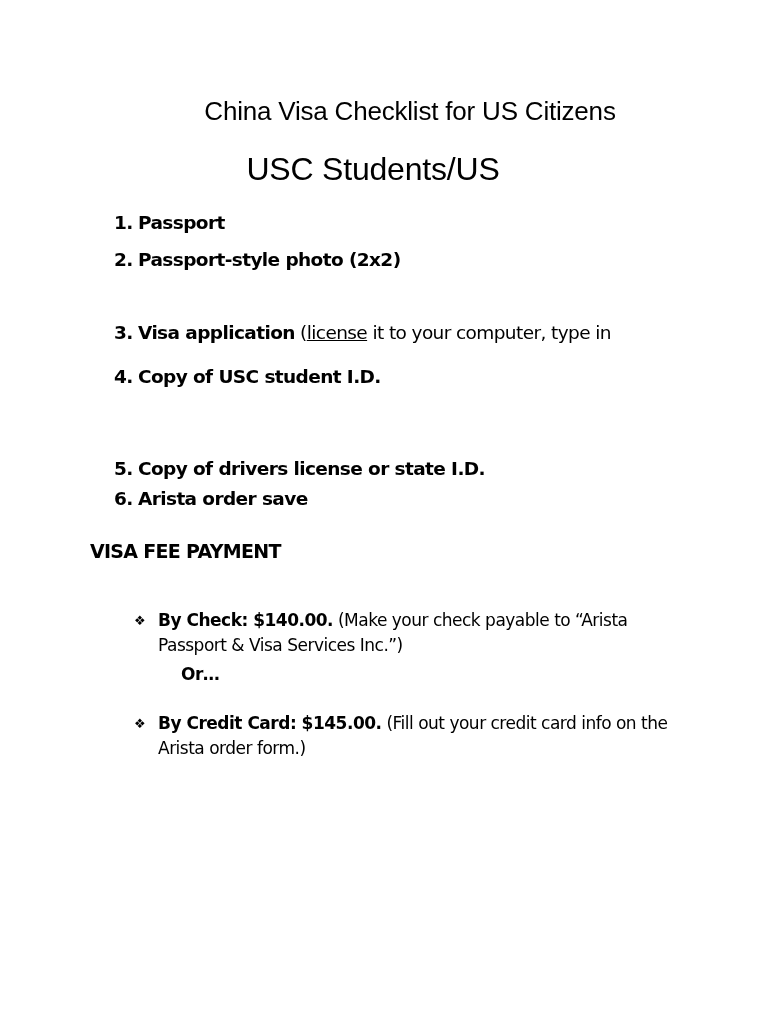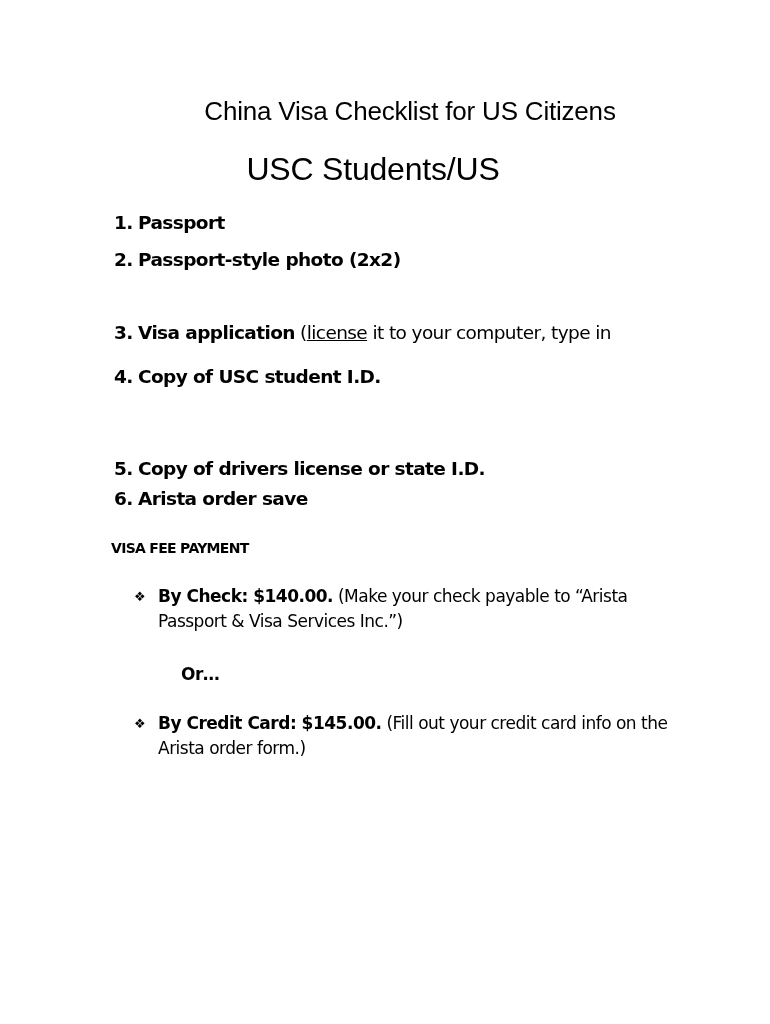--- a/index.html
+++ b/index.html
@@ -34,25 +34,24 @@
       line-height: 28px;
     }
     .item .num, .item .bold { font-weight: bold; }
     .item .normal { font-weight: normal; }
     .item .cont { display: block; padding-left: 22px; }
     .link { text-decoration: underline; cursor: pointer; }
 
     .section-heading {
       left: 90px;
       top: 540px;
-      font-size: 14px;
+      font-size: 19px;
       font-weight: bold;
       letter-spacing: -0.7px;
       font-family: "DejaVu Sans", sans-serif;
-      margin-left: 21px;
     }
 
     .bullet {
       left: 134px;
       font-size: 17px;
       letter-spacing: -0.5px;
       line-height: 25px;
       font-family: "DejaVu Sans", sans-serif;
     }
     .bullet .glyph {
@@ -109,21 +108,21 @@
 
     <div class="abs item" style="top:485px;">
       <span class="num">6.</span>
       <span class="bold">Arista order save</span>
     </div>
   </div>
 
   <div class="abs section-heading">VISA FEE PAYMENT</div>
 
   <div>
-    <div class="abs bullet" style="top:584px;">
+    <div class="abs bullet" style="top:608px;">
       <span class="glyph">❖</span><span class="bold">By Check: $140.00.</span><span> (Make your check payable to “Arista</span>
       <span class="cont">Passport &amp; Visa Services Inc.”)</span>
     </div>
 
     <div class="abs or-text">Or…</div>
 
     <div class="abs bullet" style="top:711px;">
       <span class="glyph">❖</span><span class="bold">By Credit Card: $145.00.</span><span> (Fill out your credit card info on the</span>
       <span class="cont">Arista order form.)</span>
     </div>

